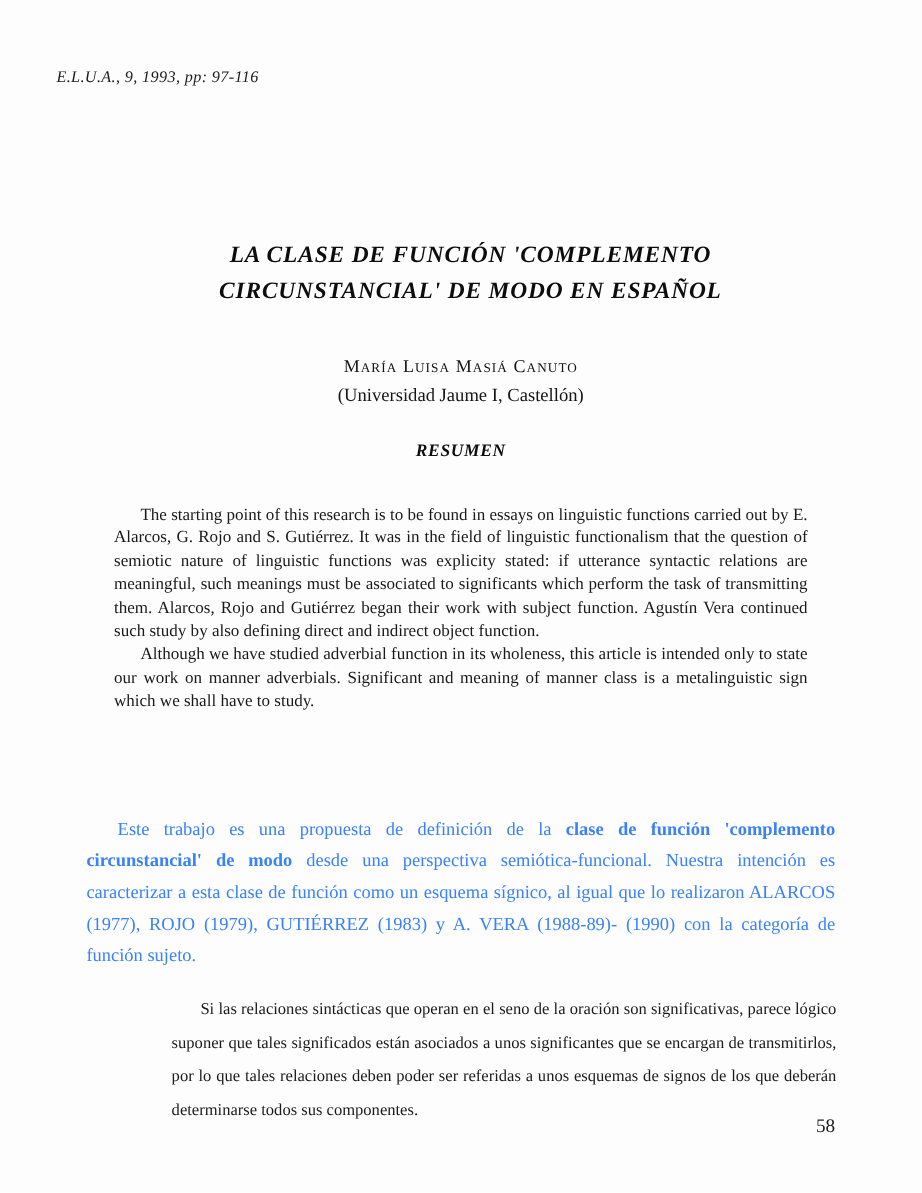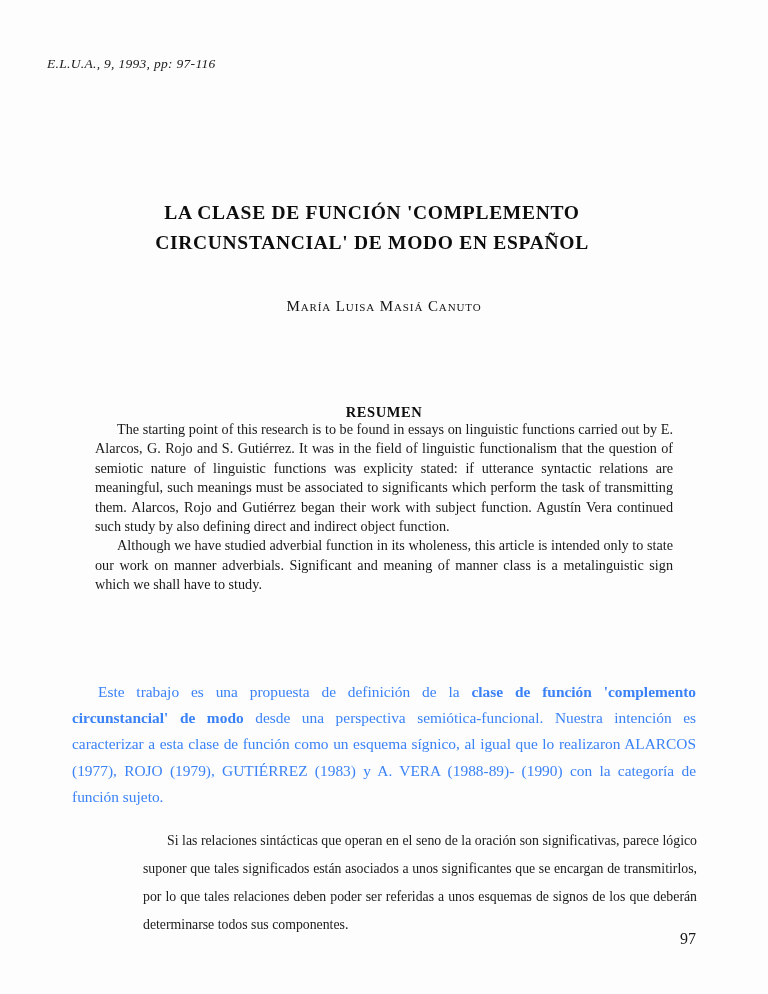--- a/index.html
+++ b/index.html
@@ -27,24 +27,25 @@
     font-style: italic;
     font-size: 13.5px;
     letter-spacing: 0.3px;
     color: #1b1b1b;
     white-space: nowrap;
   }
 
   
   .title-block {
     position: absolute;
-    left: 60px;
+    left: 80px;
     top: 198px;
     width: 624px;
     text-align: center;
+    font-style: italic;
   }
   .title-line {
     font-weight: bold;
     font-size: 19.5px;
     letter-spacing: 0.7px;
     line-height: 30px;
     color: #0d0d0d;
   }
 
   
@@ -65,27 +66,28 @@
   .author-affil {
     font-size: 15.5px;
     line-height: 24px;
     color: #141414;
   }
 
   
   .abstract-heading {
     position: absolute;
     left: 72px;
-    top: 404px;
+    top: 368px;
     width: 624px;
     text-align: center;
     font-weight: bold;
     font-size: 14.5px;
     letter-spacing: 0.6px;
     color: #0d0d0d;
+    font-style: italic;
   }
   .abstract-block {
     position: absolute;
     left: 95px;
     top: 420px;
     width: 578px;
   }
   .abstract-block p {
     margin: 0;
     text-align: justify;
@@ -152,32 +154,33 @@
 
   <div class="running-head">E.L.U.A., 9, 1993, pp: 97-116</div>
 
   <div class="title-block">
     <div class="title-line">LA CLASE DE FUNCIÓN 'COMPLEMENTO</div>
     <div class="title-line">CIRCUNSTANCIAL' DE MODO EN ESPAÑOL</div>
   </div>
 
   <div class="byline-block">
     <div class="author-name">María Luisa Masiá Canuto</div>
+    <div class="author-affil">(Universidad Jaume I, Castellón)</div>
   </div>
 
   <div class="abstract-heading">RESUMEN</div>
 
   <div class="abstract-block">
     <p>The starting point of this research is to be found in essays on linguistic functions carried out by E. Alarcos, G. Rojo and S. Gutiérrez. It was in the field of linguistic functionalism that the question of semiotic nature of linguistic functions was explicity stated: if utterance syntactic relations are meaningful, such meanings must be associated to significants which perform the task of transmitting them. Alarcos, Rojo and Gutiérrez began their work with subject function. Agustín Vera continued such study by also defining direct and indirect object function.</p>
     <p>Although we have studied adverbial function in its wholeness, this article is intended only to state our work on manner adverbials. Significant and meaning of manner class is a metalinguistic sign which we shall have to study.</p>
   </div>
 
   <div class="body-block">
     <p><span>Este trabajo es una propuesta de definición de la </span><b>clase de función 'complemento circunstancial' de modo</b><span> desde una perspectiva semiótica-funcional. Nuestra intención es caracterizar a esta clase de función como un esquema sígnico, al igual que lo realizaron ALARCOS (1977), ROJO (1979), GUTIÉRREZ (1983) y A. VERA (1988-89)- (1990) con la categoría de función sujeto.</span></p>
   </div>
 
   <div class="quote-block">
     <p>Si las relaciones sintácticas que operan en el seno de la oración son significativas, parece lógico suponer que tales significados están asociados a unos significantes que se encargan de transmitirlos, por lo que tales relaciones deben poder ser referidas a unos esquemas de signos de los que deberán determinarse todos sus componentes.</p>
   </div>
 
-  <div class="folio">97</div>
+  <div class="folio">58</div>
 
 </div>
 
 </body></html>

